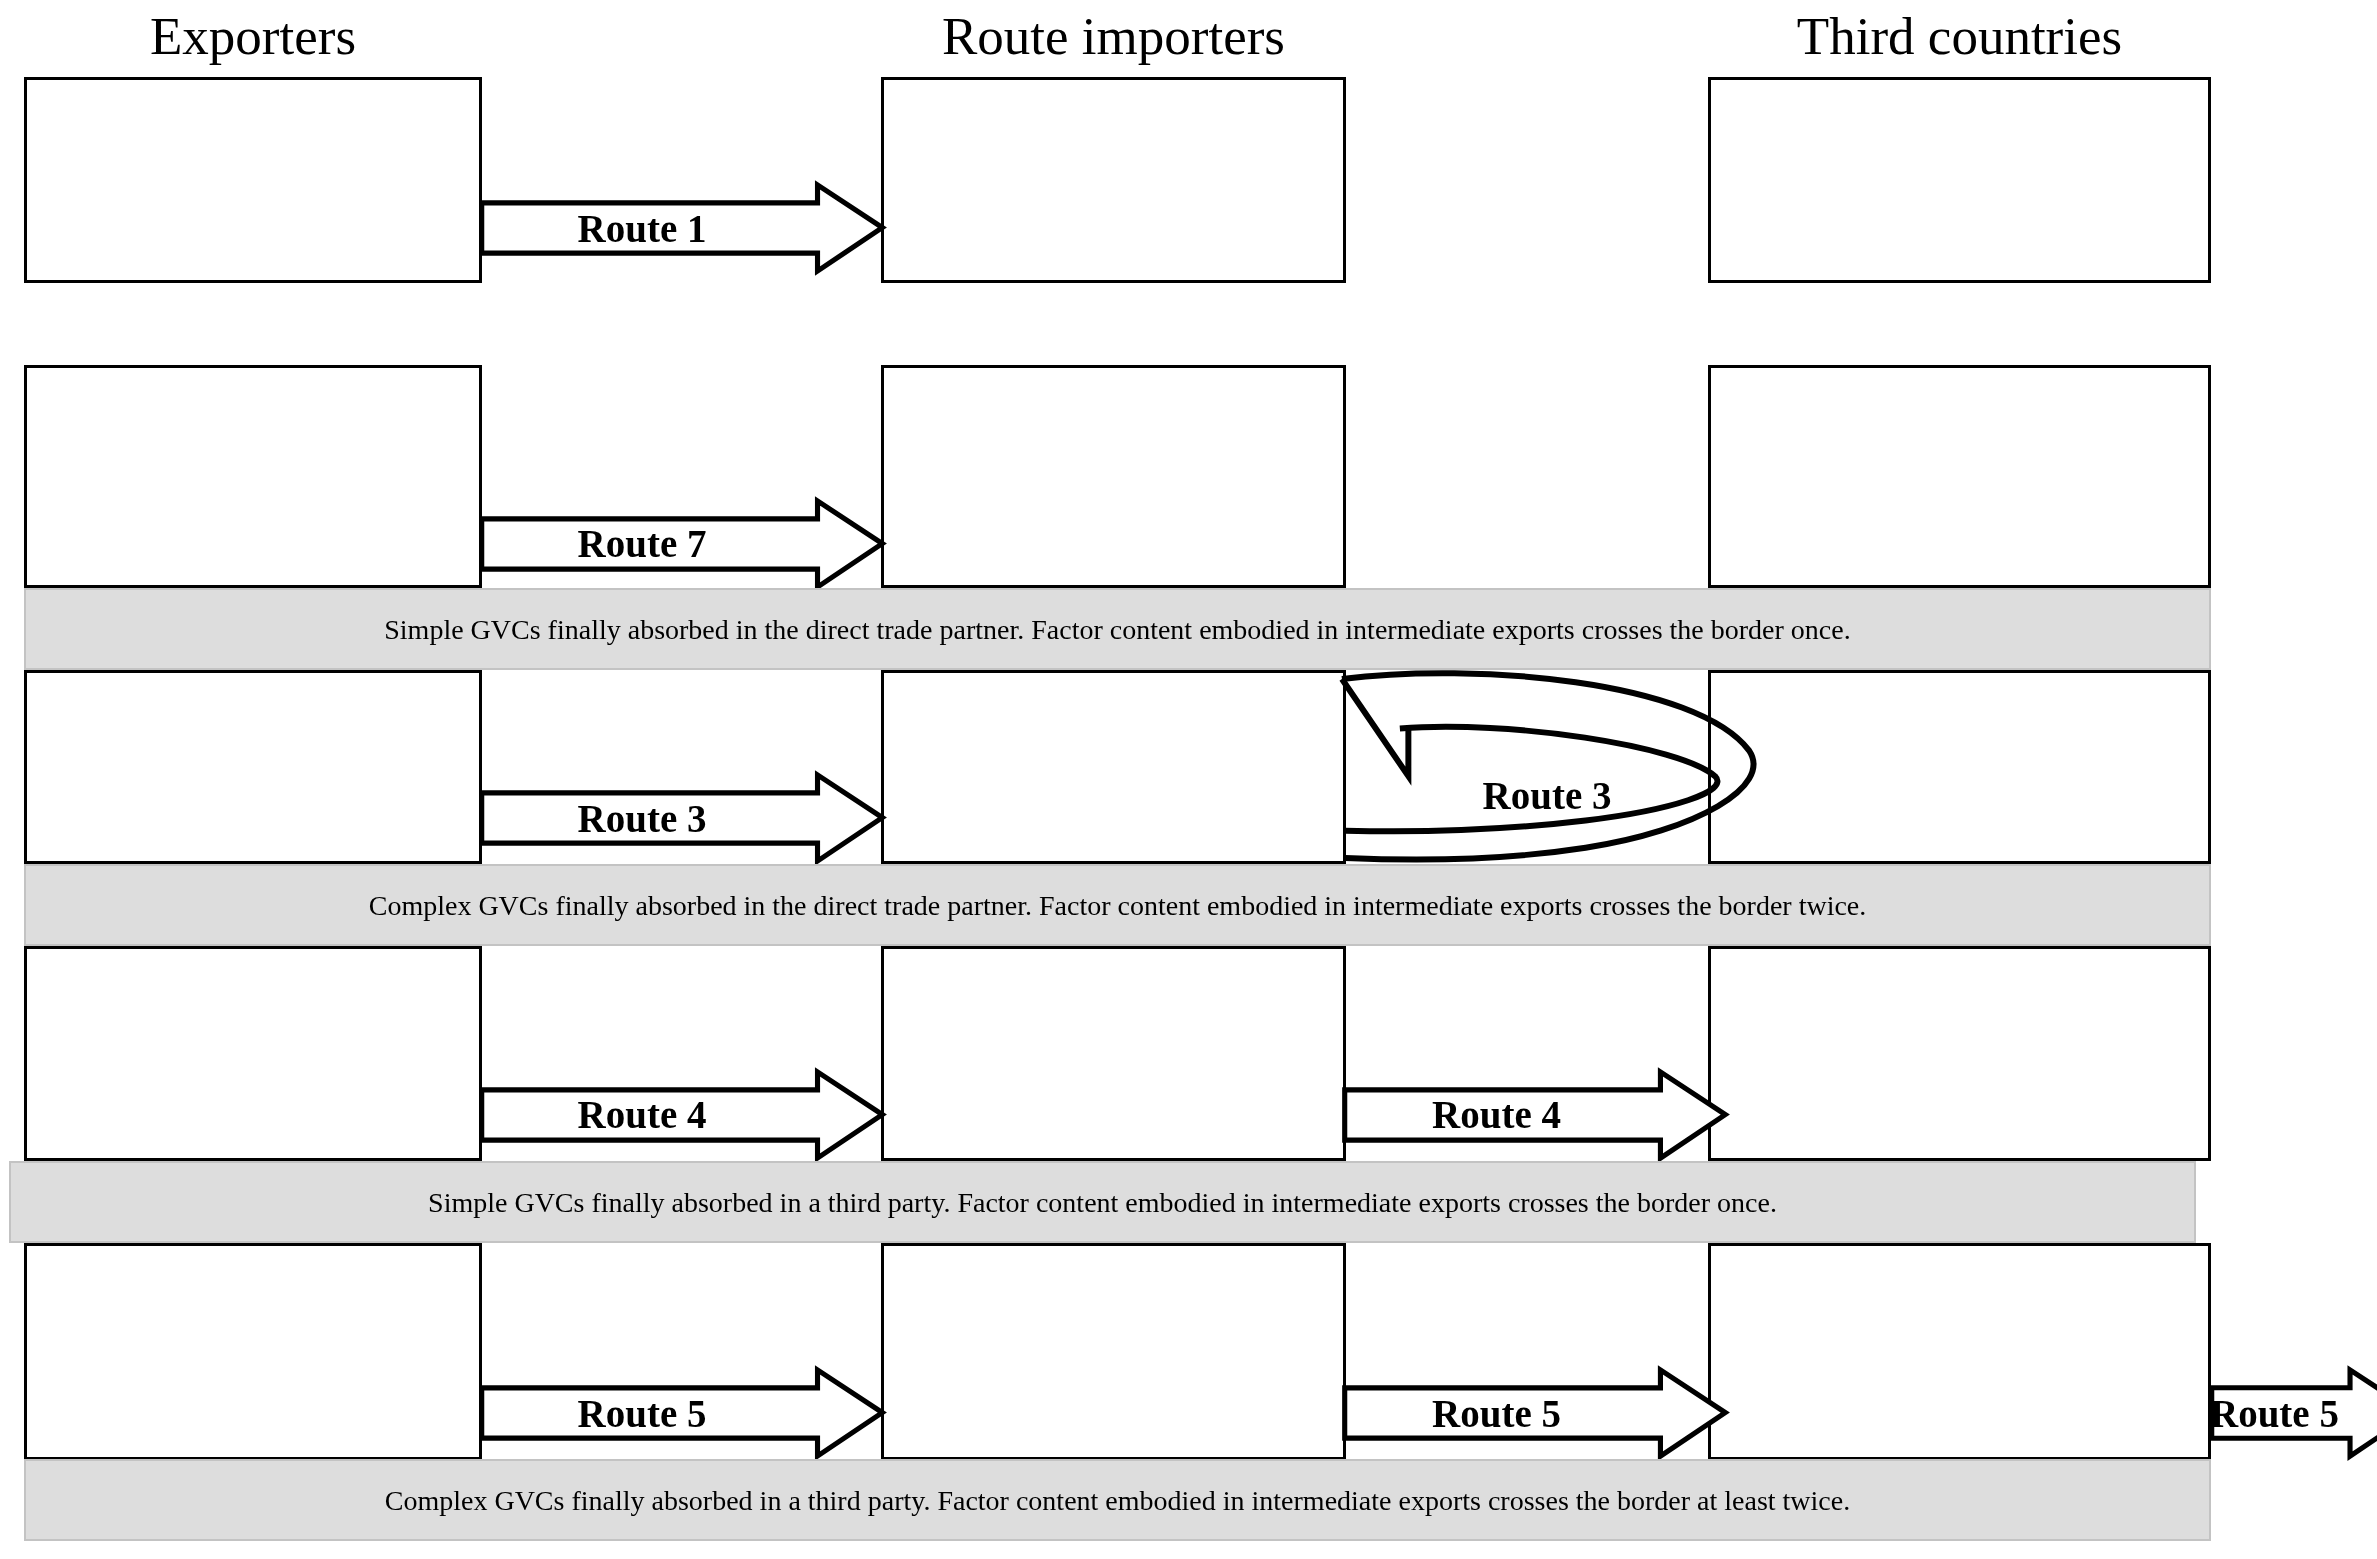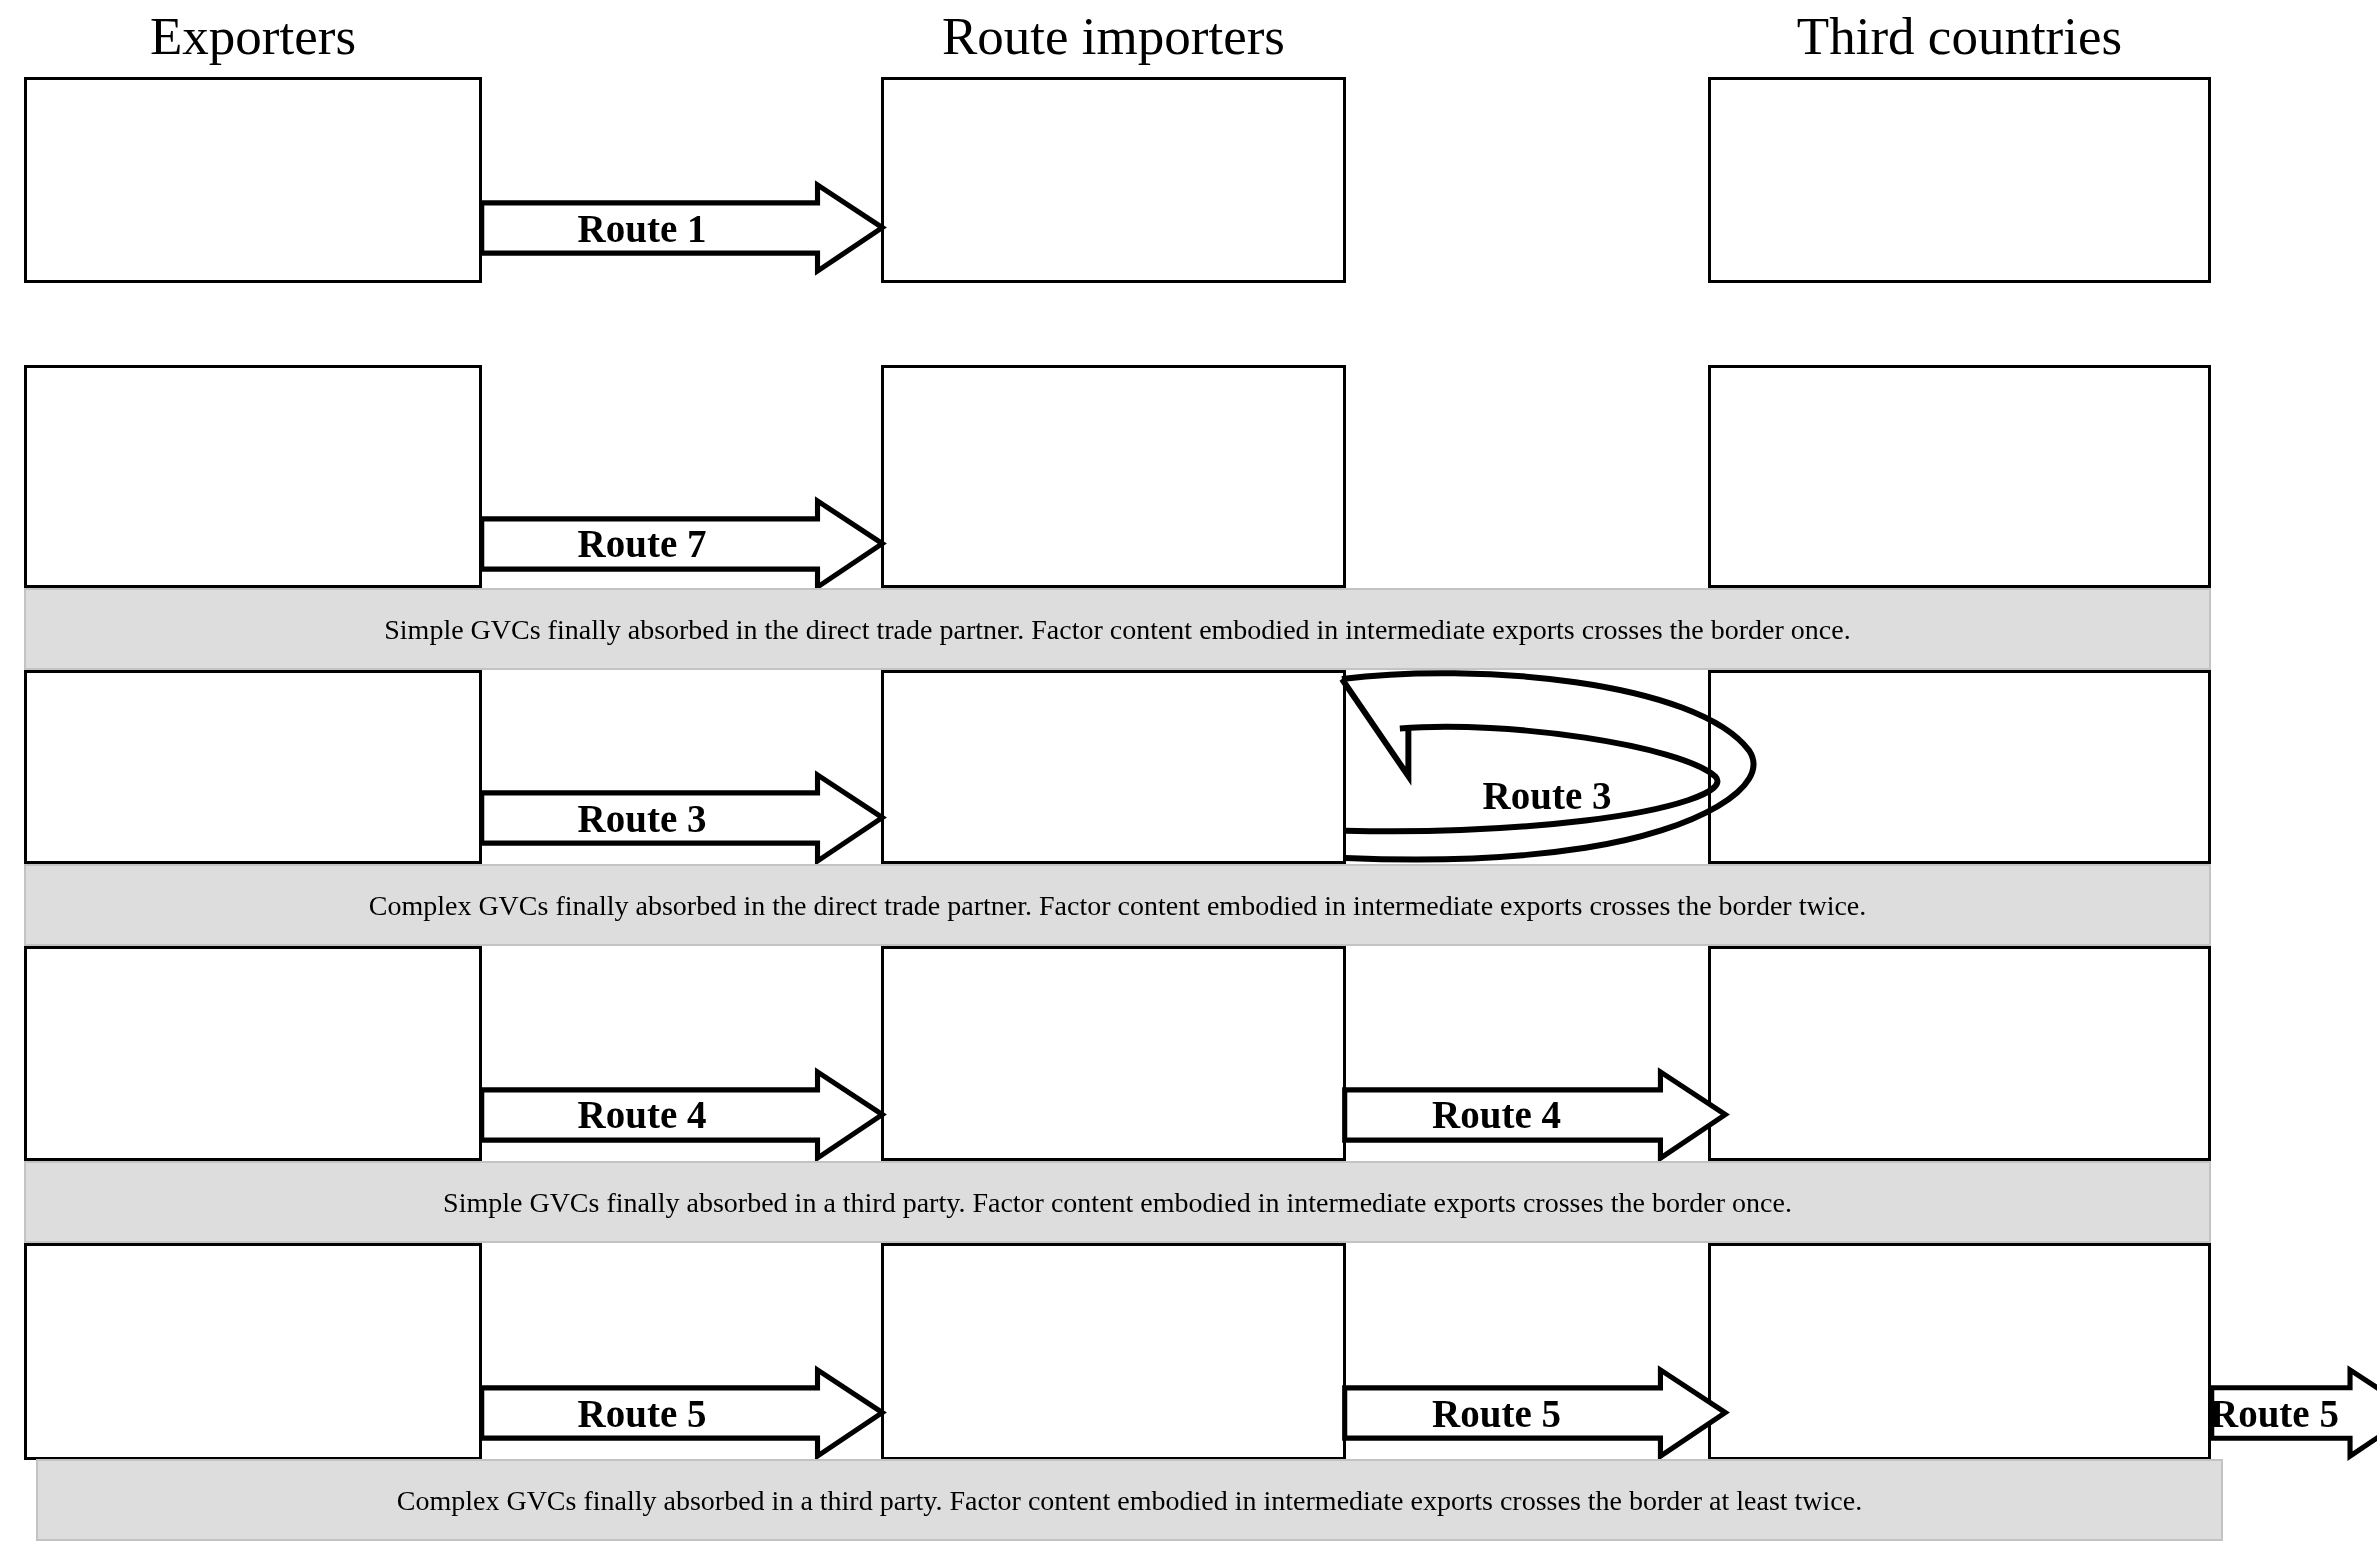--- a/index.html
+++ b/index.html
@@ -157,21 +157,21 @@
   </div>
   <div class="arrow-label" style="left:480px; top:1095px; width:324px;">Route 4</div>
 
   <div class="arrow-wrap" style="left:1343px; top:1070px; width:384px; height:90px;">
     <svg width="384" height="90" viewBox="0 0 450 105">
       <path d="M 2 23 L 372 23 L 372 2 L 448 52 L 372 103 L 372 82 L 2 82 Z" fill="#ffffff" stroke="#000000" stroke-width="6" stroke-linejoin="miter"></path>
     </svg>
   </div>
   <div class="arrow-label" style="left:1343px; top:1095px; width:307px;">Route 4</div>
 
-  <div class="band" style="left:24px; top:1161px; width:2187px; height:82px;">Simple GVCs finally absorbed in a third party. Factor content embodied in intermediate exports crosses the border once.</div>
+  <div class="band" style="left:9px; top:1161px; width:2187px; height:82px;">Simple GVCs finally absorbed in a third party. Factor content embodied in intermediate exports crosses the border once.</div>
 
   <div class="col-box" style="left:24px; top:1243px; width:458px; height:217px;"></div>
   <div class="col-box" style="left:881px; top:1243px; width:465px; height:217px;"></div>
   <div class="col-box" style="left:1708px; top:1243px; width:503px; height:217px;"></div>
 
   <div class="arrow-wrap" style="left:480px; top:1368px; width:404px; height:90px;">
     <svg width="404" height="90" viewBox="0 0 474 105">
       <path d="M 2 23 L 396 23 L 396 2 L 472 52 L 396 103 L 396 82 L 2 82 Z" fill="#ffffff" stroke="#000000" stroke-width="6" stroke-linejoin="miter"></path>
     </svg>
   </div>
@@ -184,16 +184,16 @@
   </div>
   <div class="arrow-label" style="left:1343px; top:1394px; width:307px;">Route 5</div>
 
   <div class="arrow-wrap" style="left:2210px; top:1368px; width:222px; height:90px;">
     <svg width="222" height="90" viewBox="0 0 260 105">
       <path d="M 2 23 L 164 23 L 164 2 L 240 52 L 164 103 L 164 82 L 2 82 Z" fill="#ffffff" stroke="#000000" stroke-width="6" stroke-linejoin="miter"></path>
     </svg>
   </div>
   <div class="arrow-label" style="left:2210px; top:1394px; width:179px; text-align:left;">Route 5</div>
 
-  <div class="band" style="left:24px; top:1459px; width:2187px; height:82px;margin-left:12px;">Complex GVCs finally absorbed in a third party. Factor content embodied in intermediate exports crosses the border at least twice.</div>
+  <div class="band" style="left:24px; top:1459px; width:2187px; height:82px;">Complex GVCs finally absorbed in a third party. Factor content embodied in intermediate exports crosses the border at least twice.</div>
 
 </div>
 
 
 </body></html>

